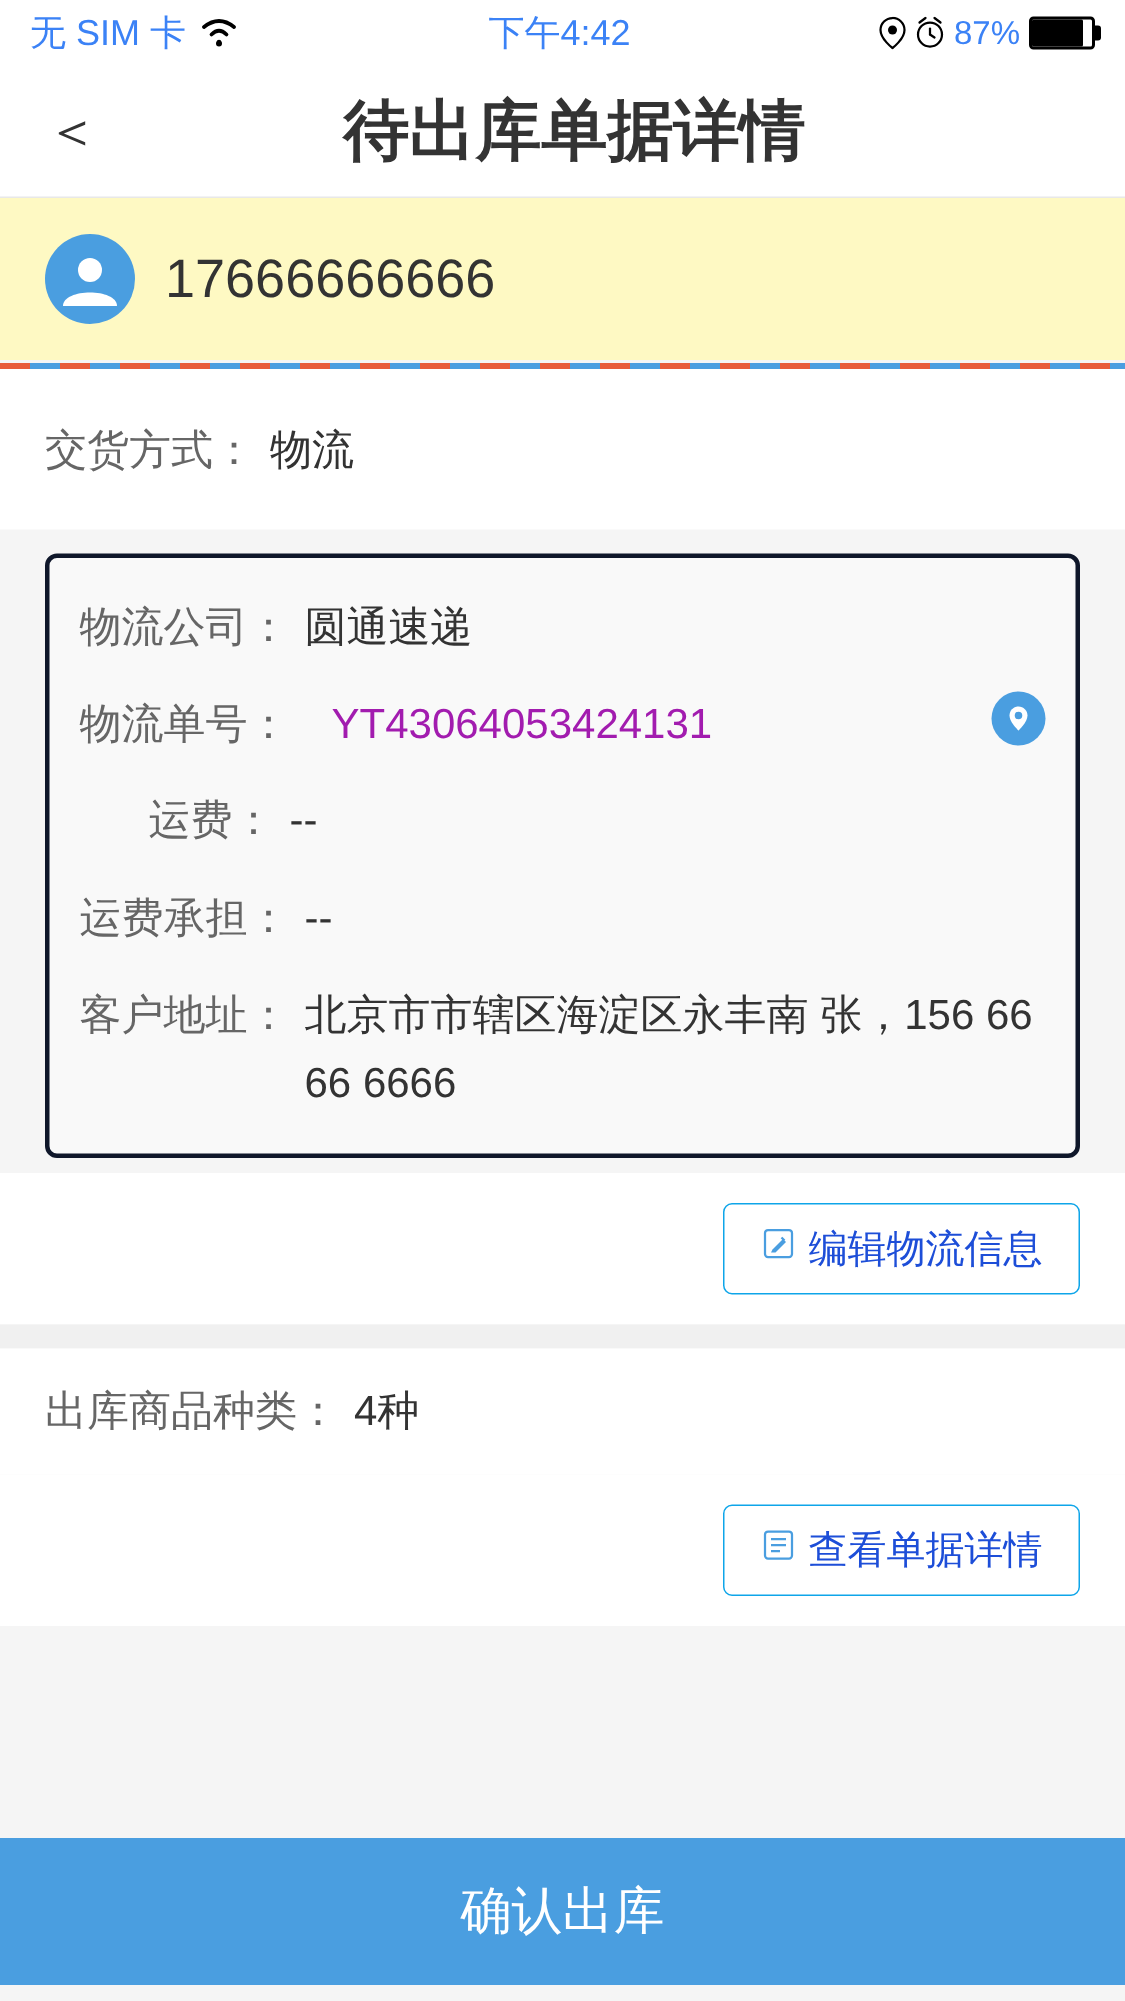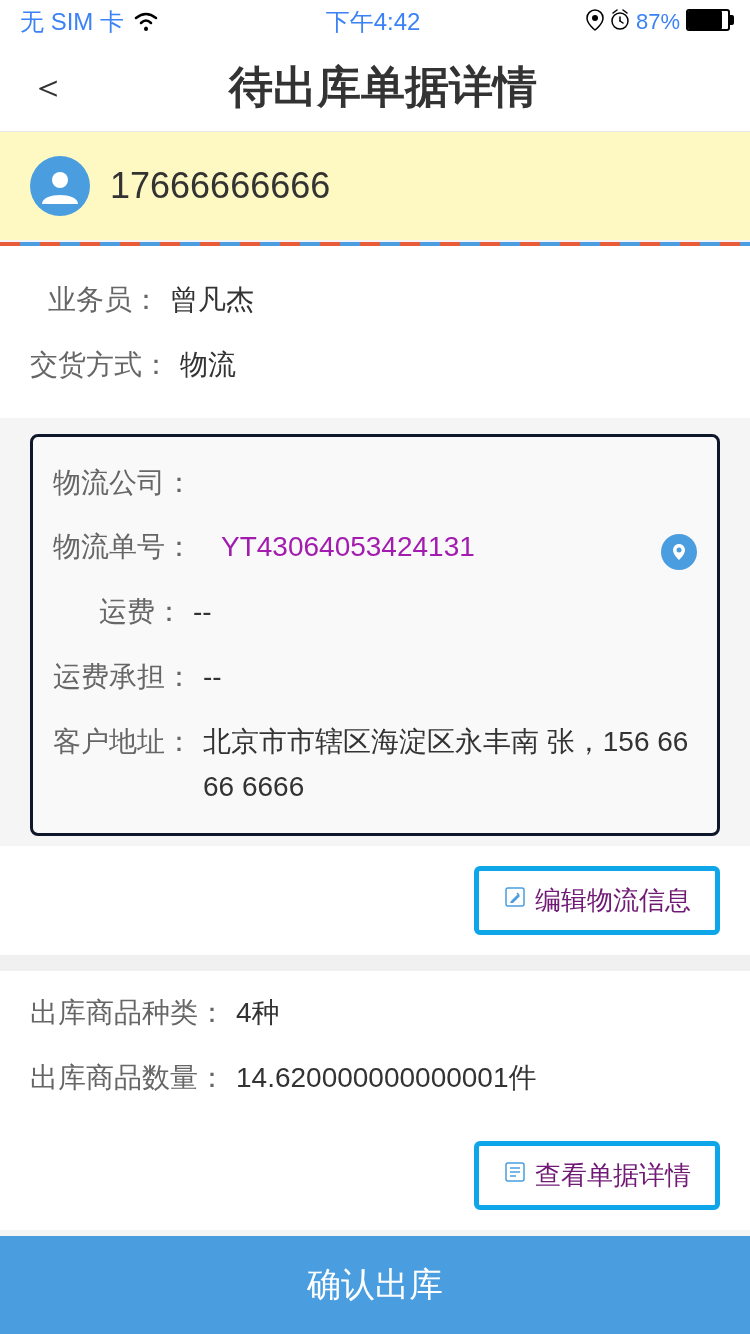--- a/index.html
+++ b/index.html
@@ -19,21 +19,21 @@
       background: #fff;
       display: flex;
       align-items: center;
       justify-content: space-between;
       padding: 0 20px;
       font-size: 24px;
       color: #3b82f6;
     }
     .status-left { display: flex; align-items: center; gap: 8px; }
     .status-center { font-size: 24px; font-weight: 500; }
-    .status-right { display: flex; gap: 6px; font-size: 22px; }
+    .status-right { display: flex; align-items: center; gap: 6px; font-size: 22px; }
     .battery-icon {
       width: 44px; height: 22px; border: 2px solid #000; border-radius: 3px; position: relative; display: inline-block;
     }
     .battery-icon::after {
       content: '';
       position: absolute;
       right: -6px; top: 4px;
       width: 4px; height: 10px;
       background: #000; border-radius: 0 2px 2px 0;
     }
@@ -140,41 +140,41 @@
     .logistics-card {
       background: #f9f9f9;
       border-radius: 8px;
       margin: 10px 30px;
       padding: 24px 20px;
       border: 3px solid #0f172a;
     }
 
     .tracking-row {
       display: flex;
-      align-items: flex-end;
+      align-items: flex-start;
       gap: 12px;
     }
     .location-pin {
       width: 36px; height: 36px;
       background: #4a9ee0;
       border-radius: 50%;
       display: flex; align-items: center; justify-content: center;
       flex-shrink: 0;
     }
 
     
     .action-row {
       display: flex;
       justify-content: flex-end;
       padding: 20px 30px;
       background: #fff;
     }
     .btn-outline {
-      border: 5px solid #0ea5e9;
-      color: #701a75;
+      border: 1px solid #0ea5e9;
+      color: #1d4ed8;
       background: #fff;
       border-radius: 6px;
       padding: 12px 24px;
       font-size: 26px;
       cursor: pointer;
       display: flex;
       align-items: center;
       gap: 8px;
     }
 
@@ -201,21 +201,21 @@
     
     .bottom-space {
       flex: 1;
       background: #f5f5f5;
       min-height: 200px;
     }
 
     
     .confirm-btn-area {
       position: fixed;
-      bottom: 0;
+      bottom: 11px;
       width: 750px;
       background: #4a9ee0;
       padding: 26px 0;
       text-align: center;
       color: #fff;
       font-size: 34px;
       font-weight: 500;
       cursor: pointer;
     }
 
@@ -272,32 +272,29 @@
     </div>
     <span class="phone-number">17666666666</span>
   </div>
 
   <div class="dashed-separator">
     <div class="dashed-line"></div>
   </div>
 
   <div class="section">
     <div class="info-row">
-      <span class="info-label">业务员：</span>
-      <span class="info-value">曾凡杰</span>
-    </div>
-    <div class="info-row">
       <span class="info-label">交货方式：</span>
       <span class="info-value">物流</span>
     </div>
   </div>
 
   <div class="logistics-card">
     <div class="info-row">
       <span class="info-label">物流公司：</span>
+      <span class="info-value">圆通速递</span>
     </div>
     <div class="info-row tracking-row">
       <span class="info-label">物流单号：</span>
       <span class="info-value blue">YT43064053424131</span>
       <div class="location-pin">
         <svg width="20" height="20" viewBox="0 0 20 20" fill="none">
           <path d="M10 2C6.7 2 4 4.7 4 8C4 12.5 10 18 10 18C10 18 16 12.5 16 8C16 4.7 13.3 2 10 2Z" fill="#fff"></path>
           <circle cx="10" cy="8" r="2.5" fill="#4a9ee0"></circle>
         </svg>
       </div>
@@ -328,24 +325,20 @@
       <span>编辑物流信息</span>
     </button>
   </div>
 
   <div class="section-divider"></div>
 
   <div class="stats-section">
     <div class="info-row">
       <span class="info-label">出库商品种类：</span>
       <span class="info-value">4种</span>
-    </div>
-    <div class="info-row">
-      <span class="info-label">出库商品数量：</span>
-      <span class="info-value">14.620000000000001件</span>
     </div>
   </div>
 
   <div class="view-details-row">
     <button class="btn-outline">
       <span>
         <svg width="24" height="24" viewBox="0 0 24 24" fill="none">
           <rect x="3" y="3" width="18" height="18" rx="2" stroke="#4a9ee0" stroke-width="1.5" fill="none"></rect>
           <line x1="7" y1="8" x2="17" y2="8" stroke="#4a9ee0" stroke-width="1.5"></line>
           <line x1="7" y1="12" x2="17" y2="12" stroke="#4a9ee0" stroke-width="1.5"></line>

